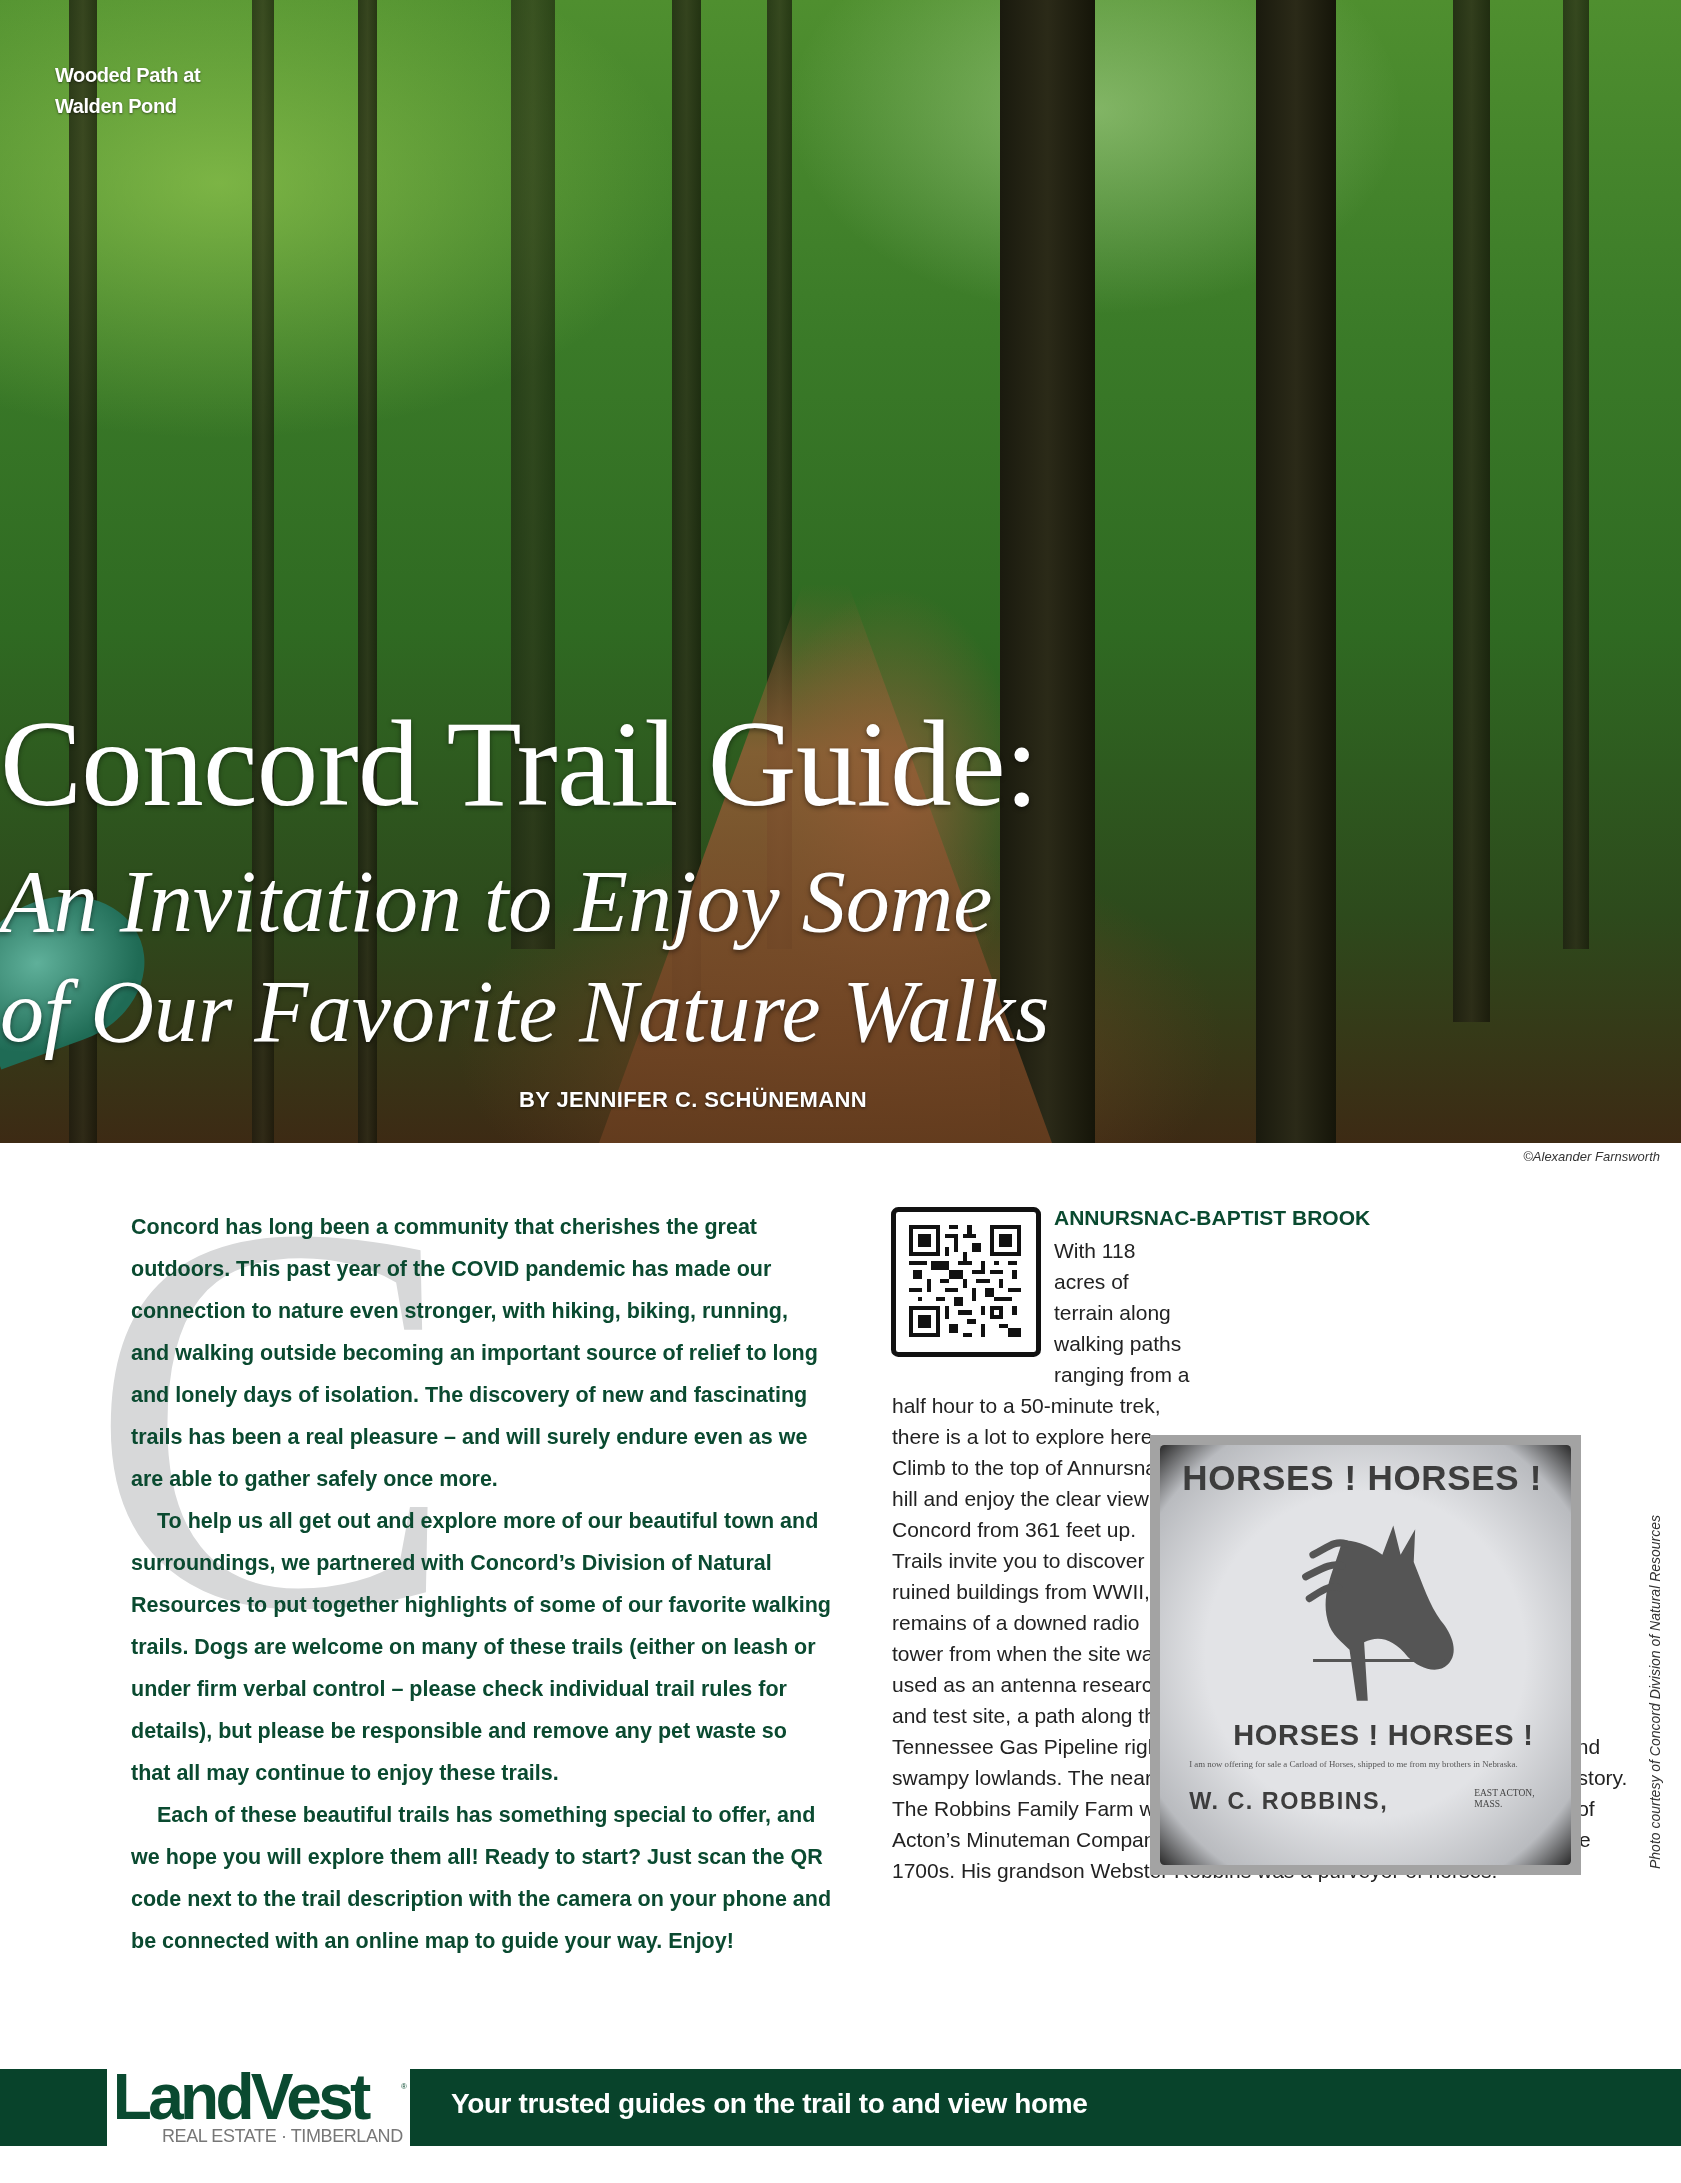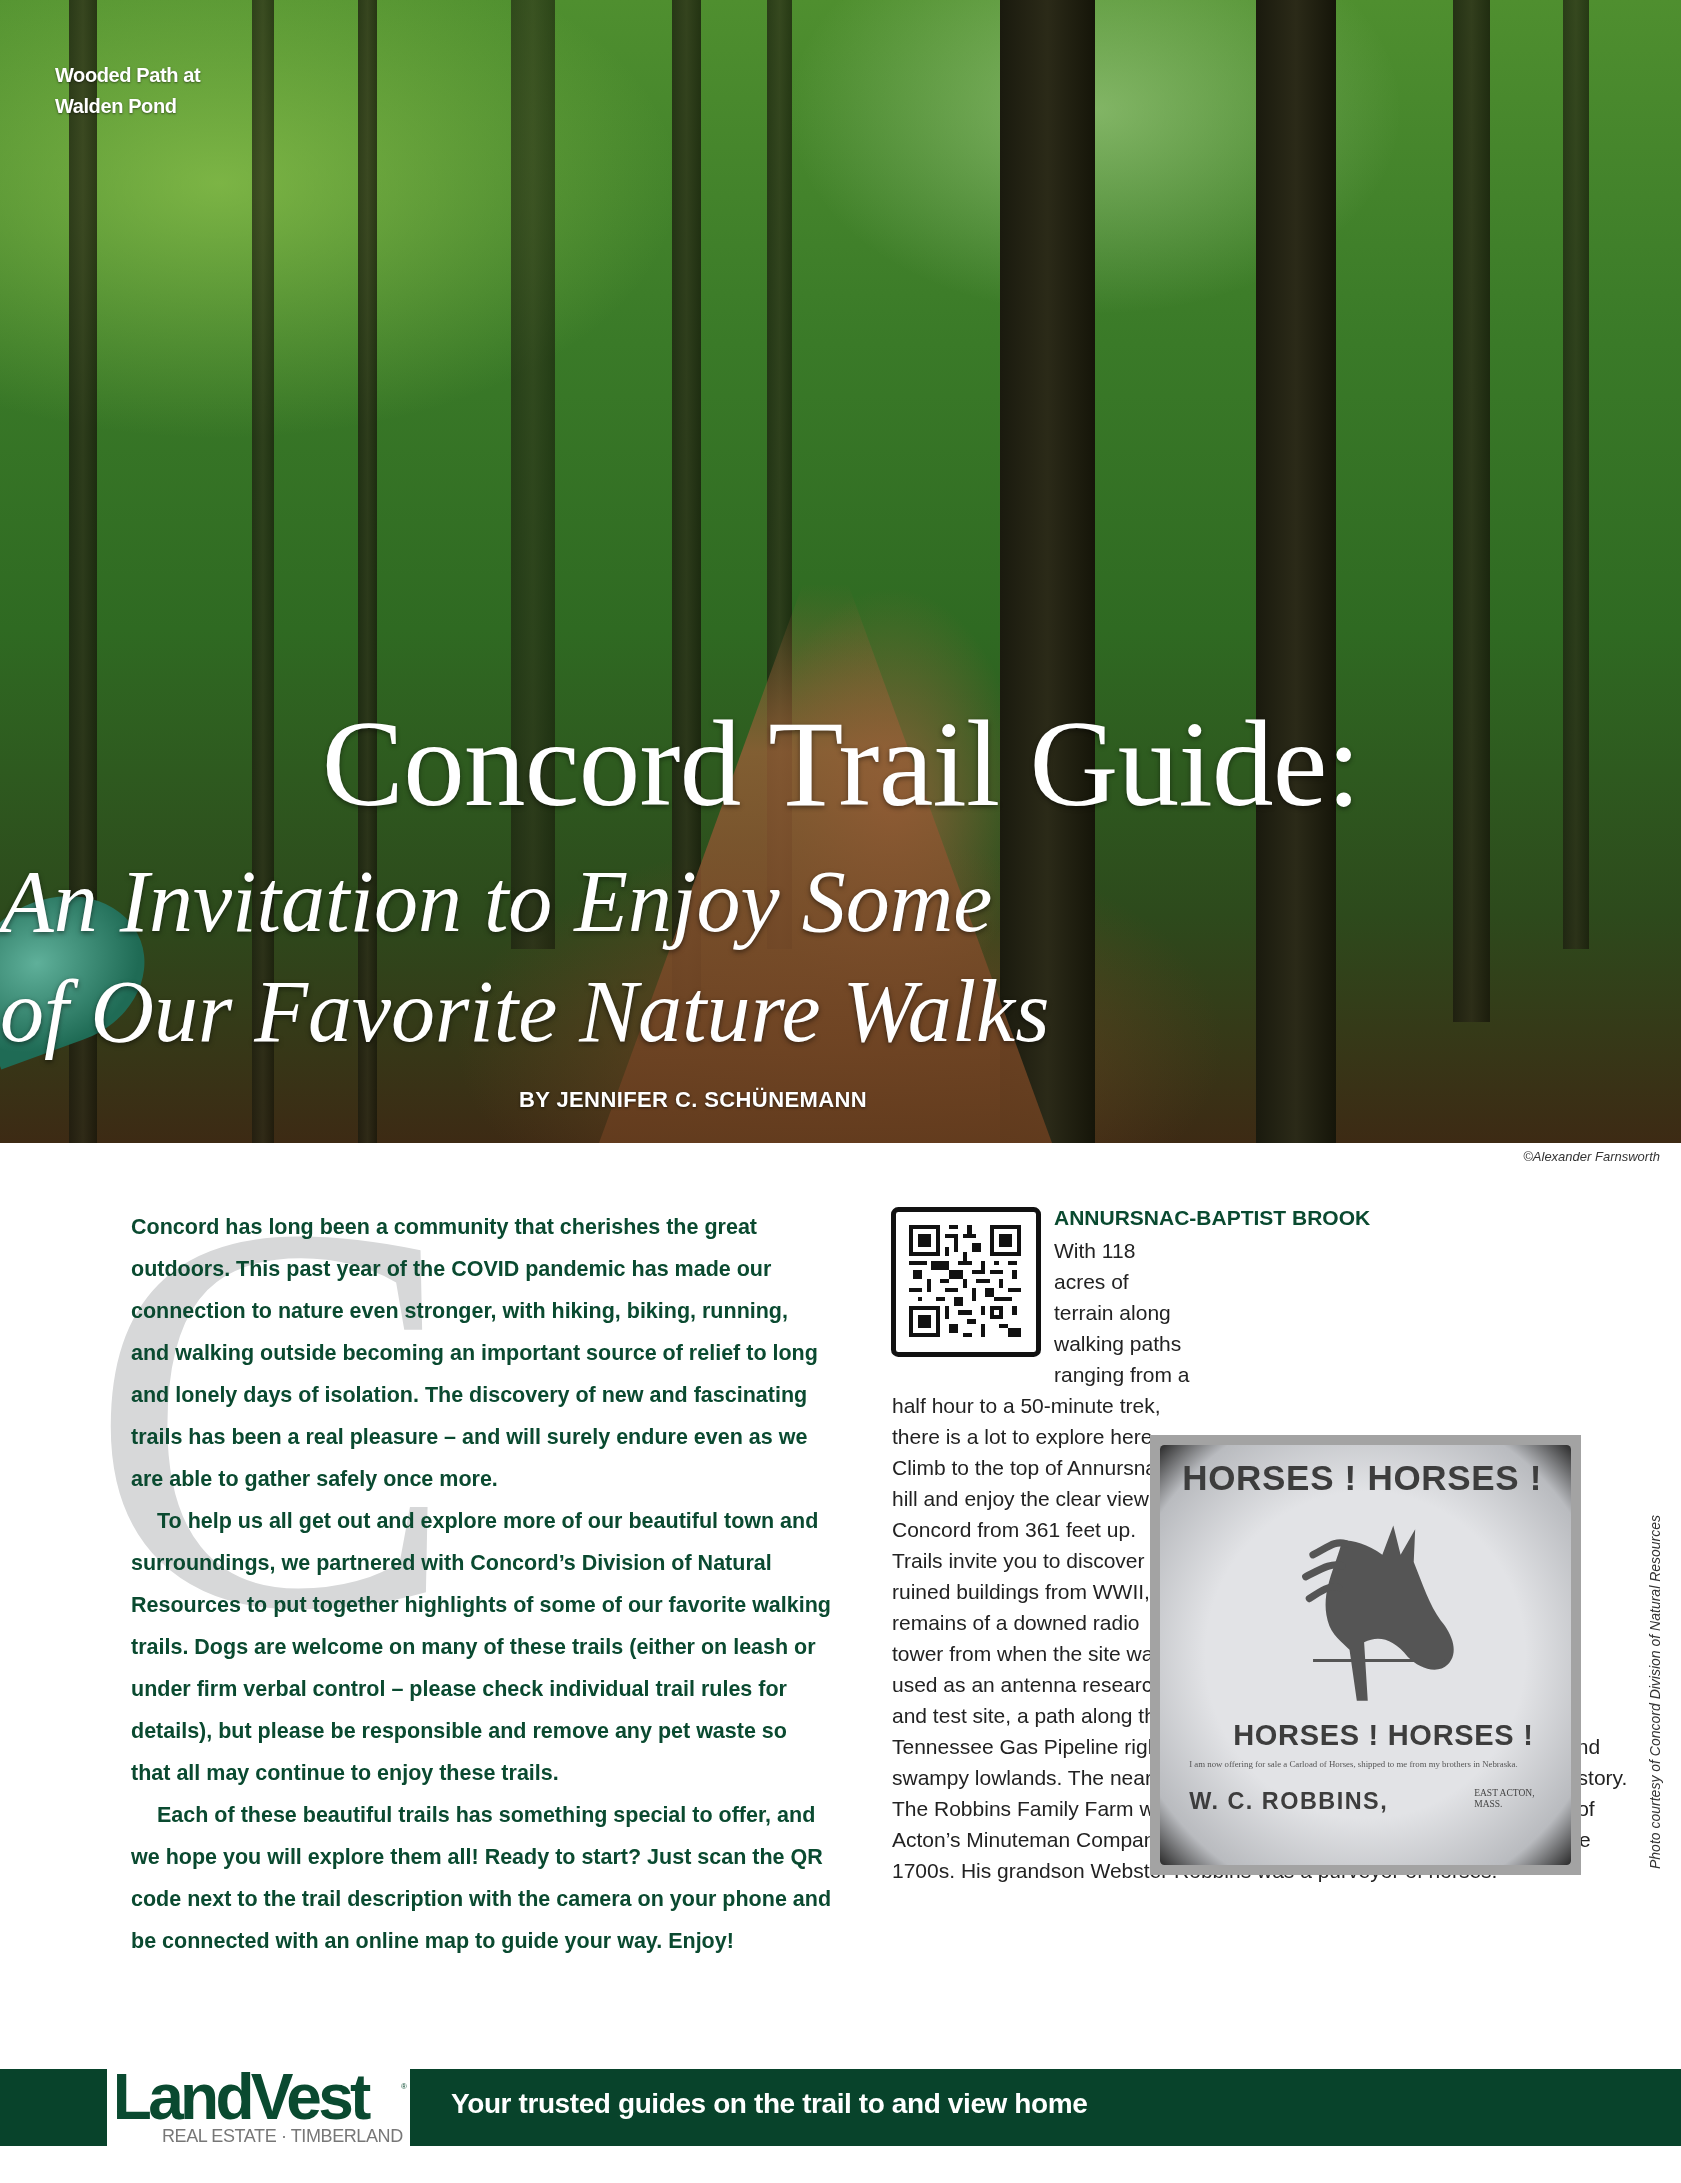--- a/index.html
+++ b/index.html
@@ -26,21 +26,21 @@
   .leaf-fg {
     position: absolute; left: -29px; top: 898px; width: 175px; height: 146px; border-radius: 50% 50% 50% 0;
     background: radial-gradient(ellipse at 40% 40%, #5fb09a, #1f6b55 70%); transform: rotate(-20deg);
   }
   .hero-caption {
     position: absolute; left: 55px; top: 60px; color: #fff; font-weight: 700;
     font-size: 20px; line-height: 31px; letter-spacing: -0.4px;
     text-shadow: 0 0.7px 2.2px rgba(0,0,0,0.5);
   }
   .title {
-    position: absolute; left: 0; width: 1682px; top: 694px; text-align: center;
+    position: absolute; left: 0; width: 1682px; top: 694px; text-align: left;
     font-family: "Liberation Serif", serif; color: #fff; font-size: 123px; line-height: 139px;
     text-shadow: 0 1.5px 5.8px rgba(0,0,0,0.45); letter-spacing: -0.7px;
   }
   .subtitle {
     position: absolute; left: 0; width: 1682px; top: 847px; text-align: left;
     font-family: "Liberation Serif", serif; font-style: italic; color: #fff;
     font-size: 88px; line-height: 110px; text-shadow: 0 1.5px 5.8px rgba(0,0,0,0.5);
   }
   .byline {
     position: absolute; left: 0; width: 1386px; top: 1087px; text-align: center; color: #fff;

